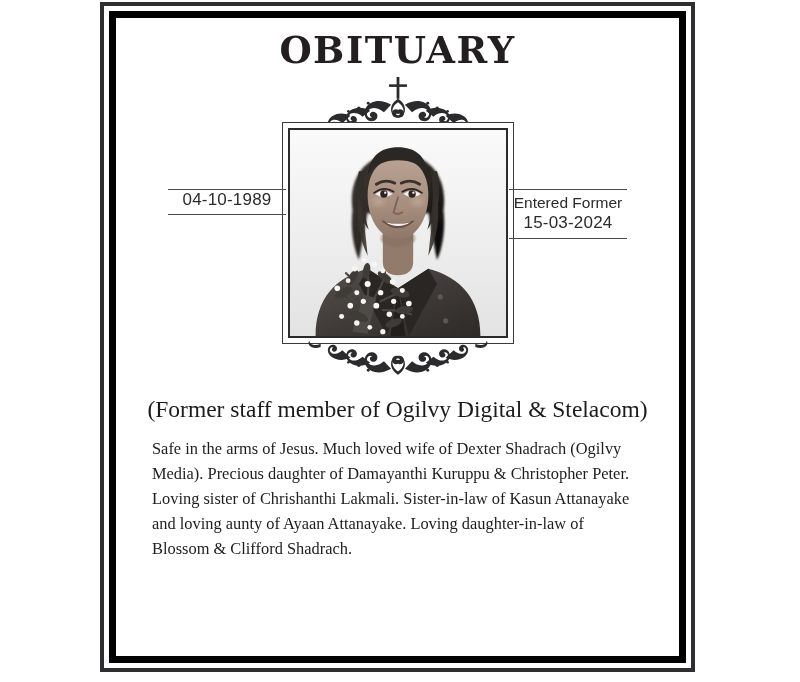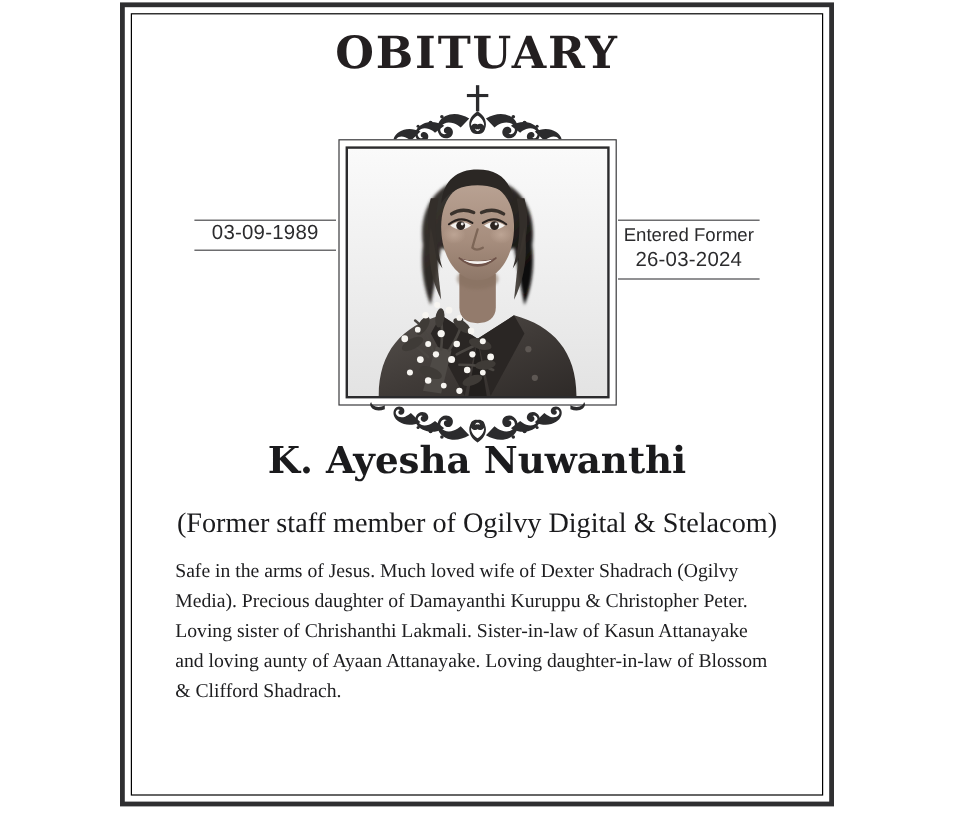--- a/index.html
+++ b/index.html
@@ -23,21 +23,21 @@
     box-sizing: border-box;
     border: 4px solid #2f2f31;
     background: #ffffff;
   }
   #notice-inner {
     position: absolute;
     left: 5px;
     top: 5px;
     right: 5px;
     bottom: 5px;
-    border: 1px solid #000000;
+    border: 7px solid #000000;
     background: #ffffff;
     overflow: hidden;
   }
 
   
   .obit-title {
     text-align: center;
     font-family: "DejaVu Serif", serif;
     font-weight: 700;
     font-size: 37px;
@@ -321,28 +321,28 @@
               </g>
             </g>
 
             <rect width="200" height="190" fill="none"></rect>
           </svg>
         </div>
       </div>
 
       <div class="date-block left">
         <div class="date-rule"></div>
-        <div class="date-value">03-09-1989</div>
+        <div class="date-value">04-10-1989</div>
         <div class="date-rule"></div>
       </div>
 
       <div class="date-block right">
         <div class="date-rule"></div>
         <div class="date-label">Entered Former</div>
-        <div class="date-value">26-03-2024</div>
+        <div class="date-value">15-03-2024</div>
         <div class="date-rule"></div>
       </div>
 
       <svg class="ornament bottom" viewBox="0 0 240 40" style="position:absolute;left:50%;transform:translateX(-50%) scaleY(-1);bottom:-6px;">
         <g fill="#2b2b2d">
           <path d="M120 6 c-5 3 -7 7 -7 11 0 5 4 8 8 8 3 0 5-2 5-4.5 0-2.4-1.8-4-4-4 -1.8 0-3 1.2-3 2.7 0 1.2 .8 2 1.9 2 .6 0 1-.3 1.2-.7 -.1 1.4-1.4 2.4-3 2.4 -2.6 0-4.6-2.1-4.6-5 0-3.8 2.8-7 6.5-9z"></path>
           <path d="M120 6 c5 3 7 7 7 11 0 5-4 8-8 8 -3 0-5-2-5-4.5 0-2.4 1.8-4 4-4 1.8 0 3 1.2 3 2.7 0 1.2-.8 2-1.9 2 -.6 0-1-.3-1.2-.7 .1 1.4 1.4 2.4 3 2.4 2.6 0 4.6-2.1 4.6-5 0-3.8-2.8-7-6.5-9z"></path>
           <path d="M113 12 c-7-4 -14-5 -20-2 -6 3 -8 9 -6 14 1.6 4 5.6 5.6 9 4.2 2.8-1.2 4-4.2 2.8-6.8 -1-2.1-3.3-3-5.3-2.1 -1.6 .7-2.3 2.5-1.6 4 .4 .9 1.3 1.3 2.1 1.1 -.9 1-2.5 1.1-3.7 .2 -1.9-1.4-2.2-4.2-.7-6.4 2-2.9 6.1-3.7 10.2-2.2 2.3 .8 4.3 2.1 6 3.6z"></path>
           <path d="M92 18 c-6-3.5 -12.5-4 -18-1.4 -5.2 2.4 -7.5 7.2 -5.8 11.4 1.3 3.2 4.7 4.5 7.6 3.2 2.4-1 3.4-3.6 2.4-5.8 -.8-1.8-2.8-2.6-4.5-1.8 -1.3 .6-1.9 2.1-1.3 3.4 .3 .7 1 1.1 1.7 .9 -.8 .9-2.1 1-3.1 .2 -1.6-1.2-1.9-3.6-.6-5.4 1.7-2.5 5.2-3.1 8.7-1.8 2 .7 3.7 1.8 5.1 3.1z"></path>
           <path d="M72 23 c-6.5-3 -13-2.9 -18 .3 -4.2 2.7 -5.8 7 -4 10.4 1.2 2.3 4 3.1 6.3 2 1.9-.9 2.7-3 1.9-4.8 -.6-1.4-2.2-2-3.6-1.4 -1 .5-1.5 1.7-1 2.8 .2 .5 .7 .8 1.2 .8 -.6 .7-1.7 .8-2.5 .2 -1.3-1-1.5-2.9-.4-4.3 1.4-1.9 4.3-2.4 7.2-1.3 1.9 .7 3.4 1.8 4.8 3z"></path>
@@ -360,21 +360,20 @@
           <circle cx="159.5" cy="15.5" r="1.7"></circle>
           <circle cx="170" cy="18.5" r="1.3"></circle>
           <circle cx="180" cy="23" r="1.5"></circle>
           <circle cx="134" cy="17" r="1.2"></circle>
           <path d="M42 34 c-4-1.6 -8-1.4 -10.5 .6 -2 1.6-2.4 4-1 5.4 .3-1.8 1.7-3.2 3.8-3.8 2.4-.7 5-.3 7.7 1z"></path>
           <path d="M198 34 c4-1.6 8-1.4 10.5 .6 2 1.6 2.4 4 1 5.4 -.3-1.8-1.7-3.2-3.8-3.8 -2.4-.7-5-.3-7.7 1z"></path>
         </g>
       </svg>
     </div>
 
-    <div class="deceased-name">K. Ayesha Nuwanthi</div>
     <div class="deceased-sub">(Former staff member of Ogilvy Digital &amp; Stelacom)</div>
 
     <div class="body-text">
       <p>Safe in the arms of Jesus. Much loved wife of Dexter Shadrach (Ogilvy Media). Precious daughter of Damayanthi Kuruppu &amp; Christopher Peter. Loving sister of Chrishanthi Lakmali. Sister-in-law of Kasun Attanayake and loving aunty of Ayaan Attanayake.  Loving daughter-in-law of Blossom &amp; Clifford Shadrach.</p>
 
     </div>
 
   </div>
 </div>
 

